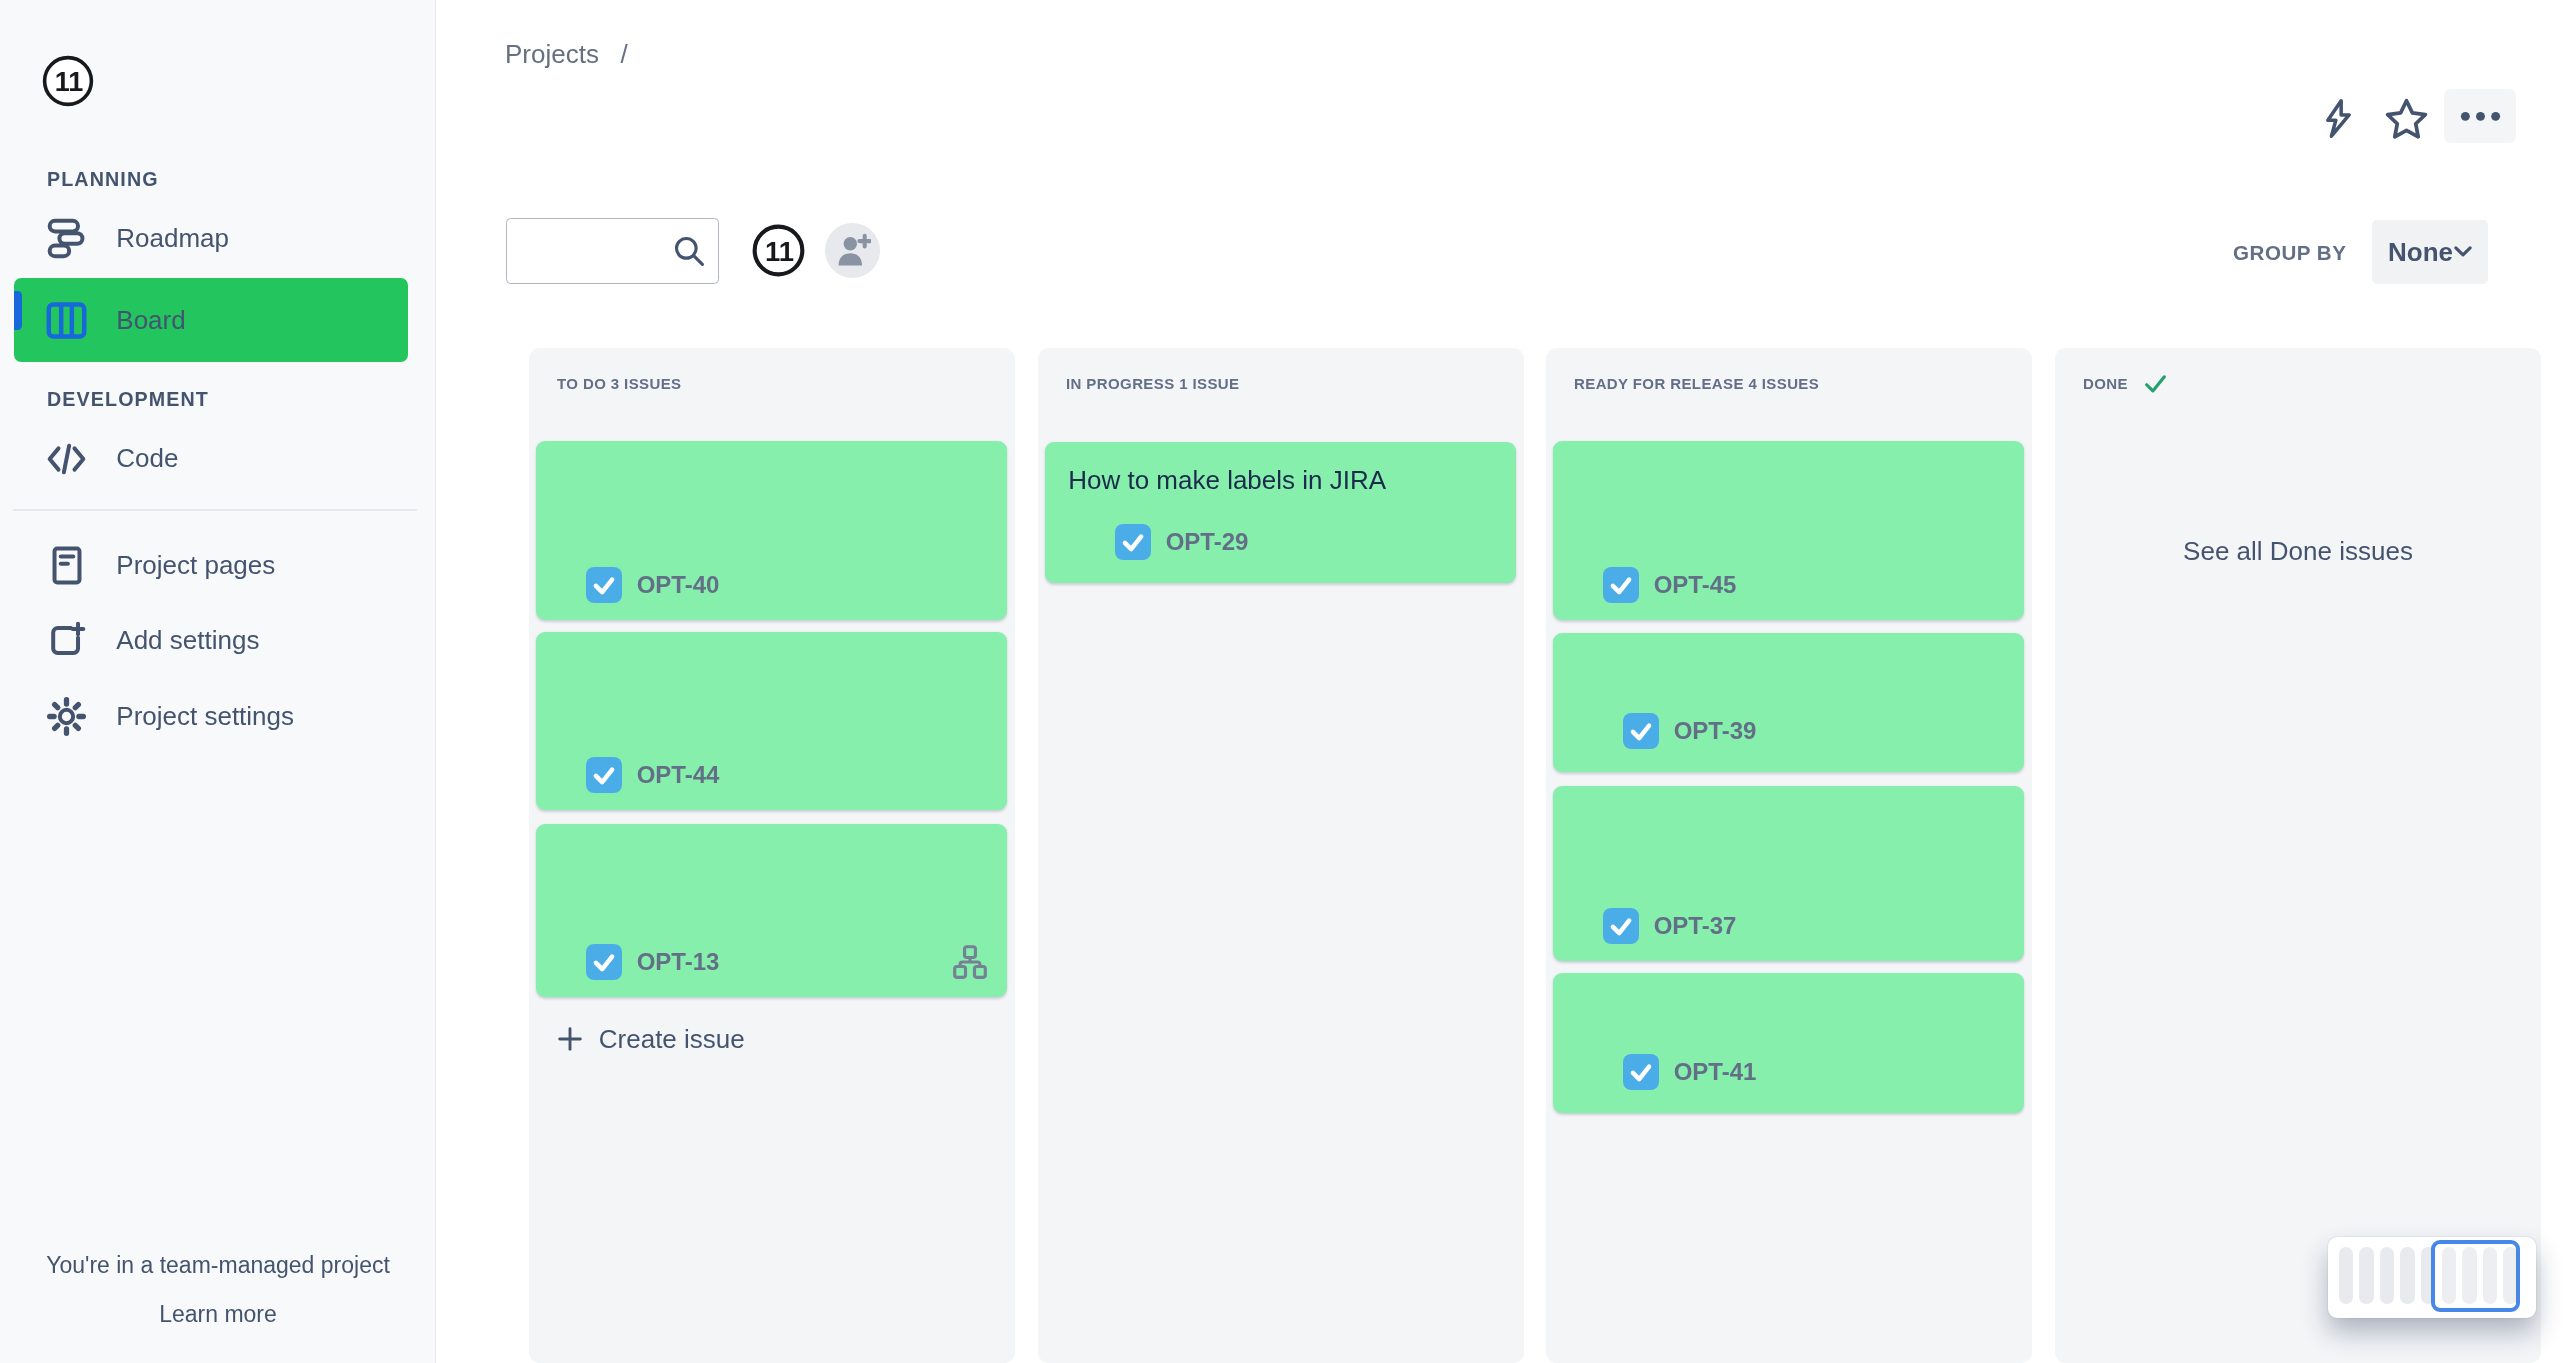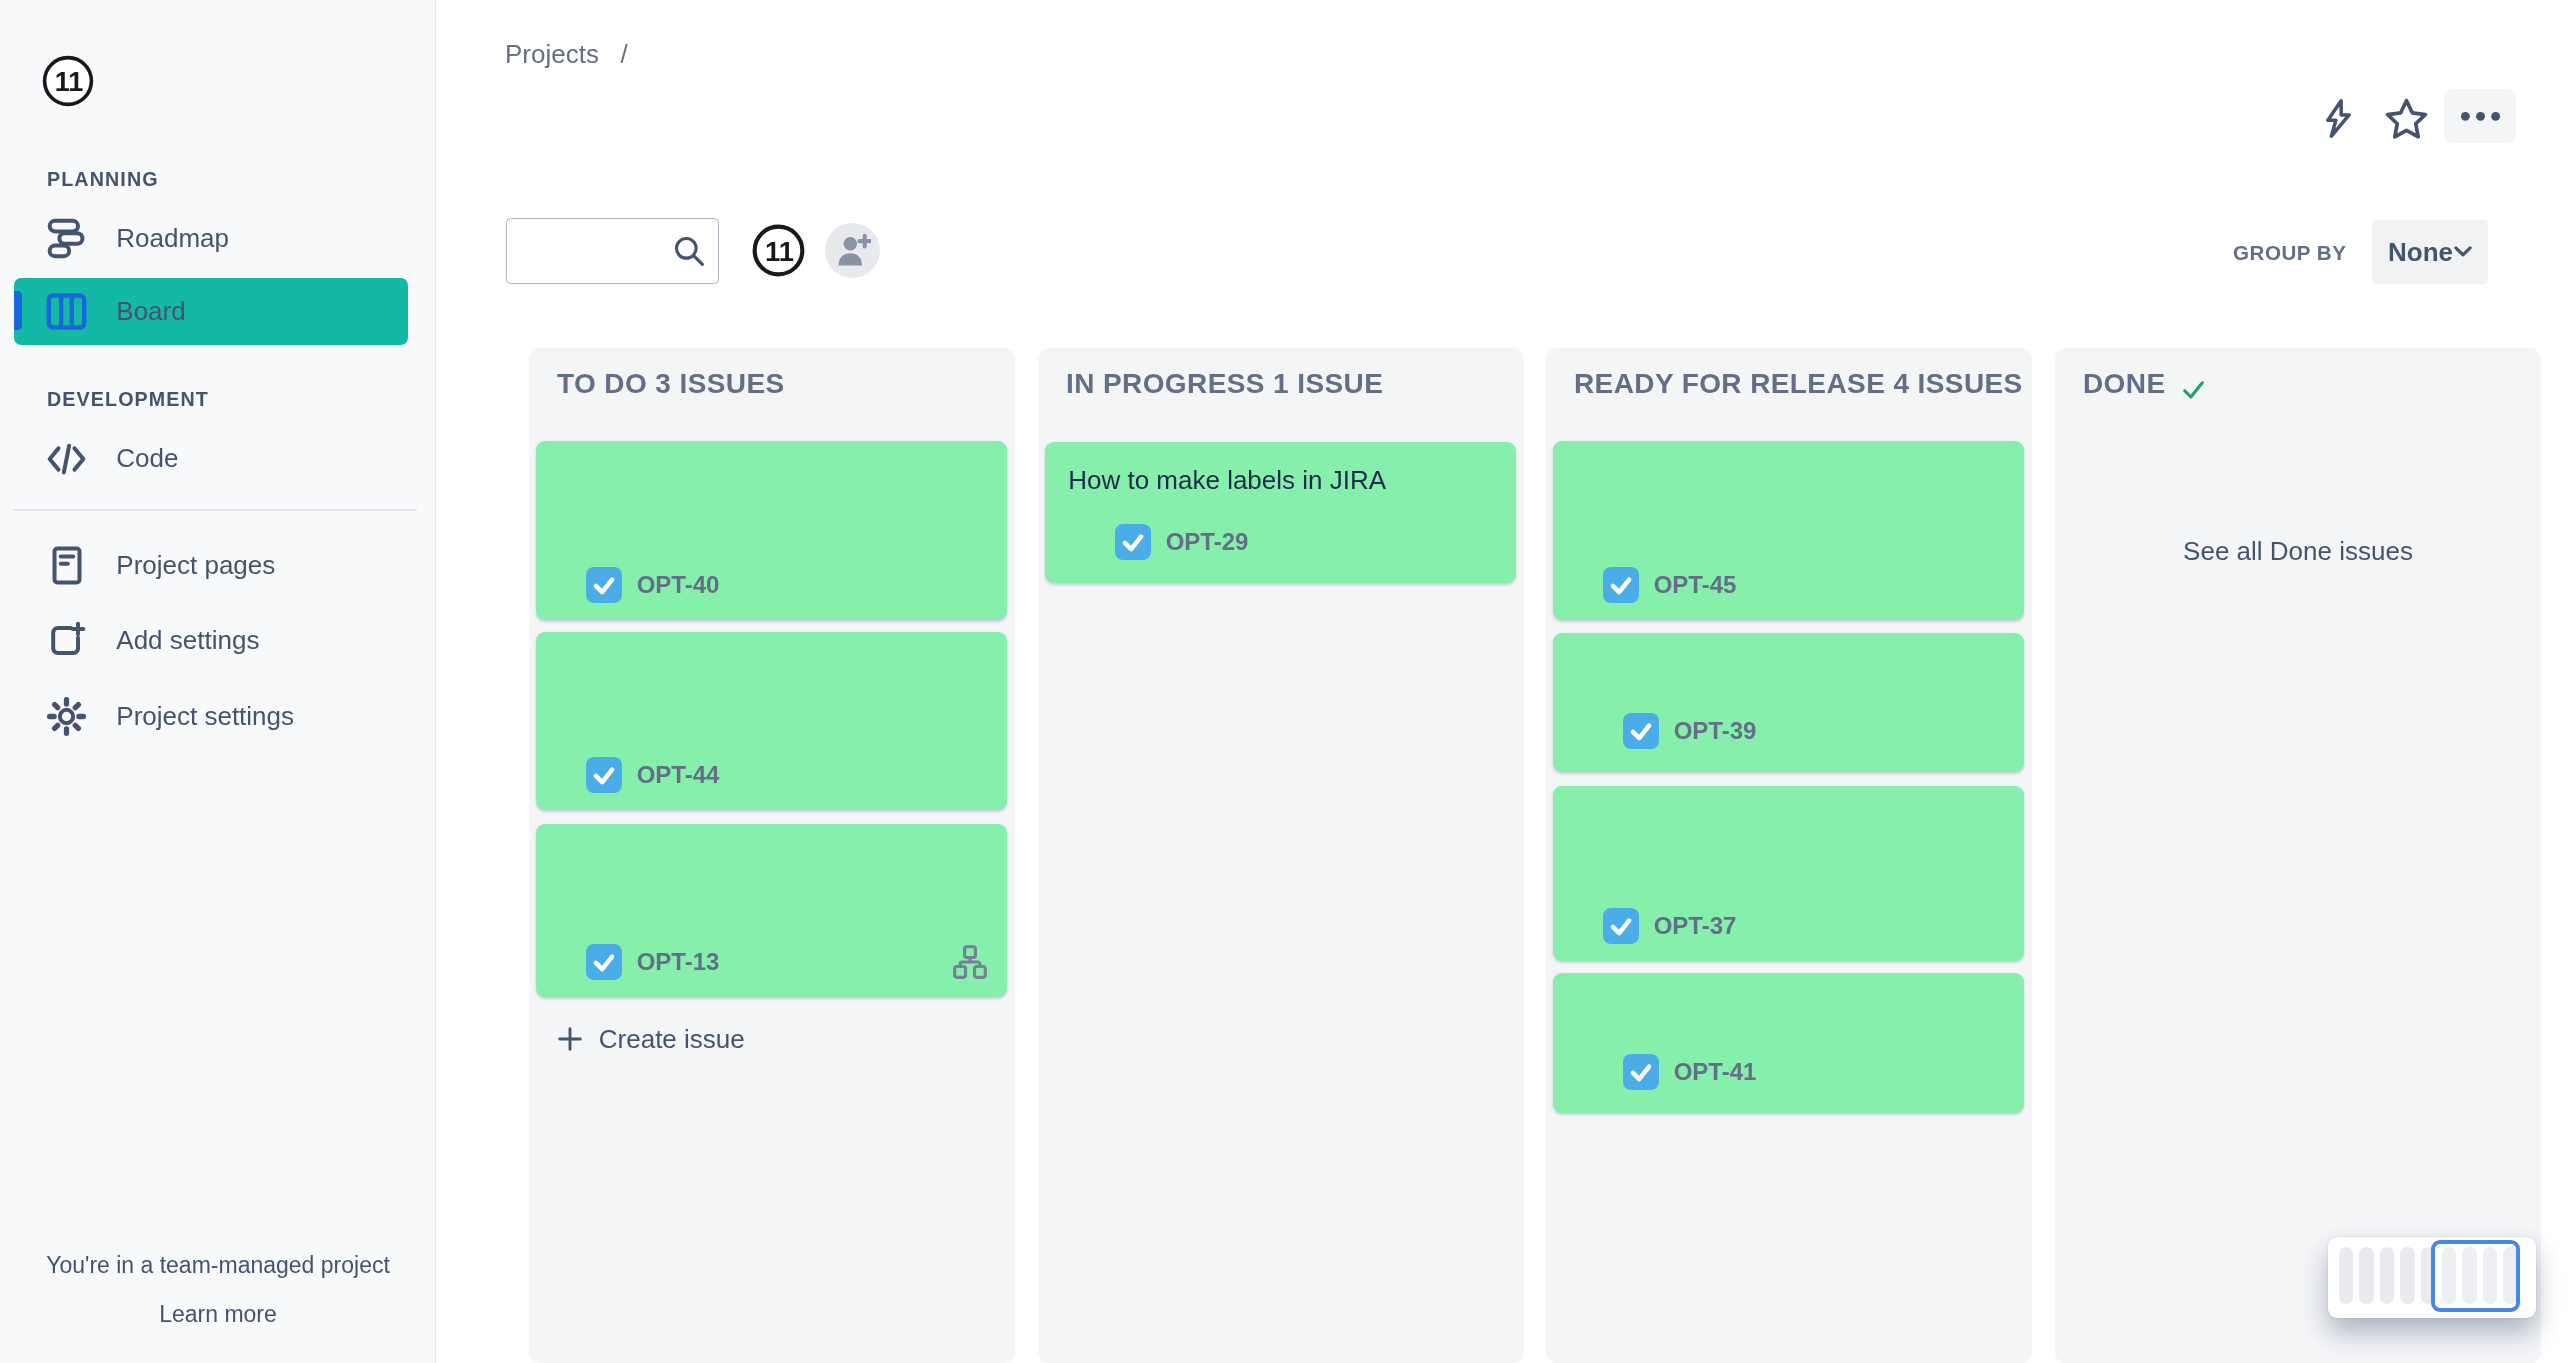--- a/index.html
+++ b/index.html
@@ -20,21 +20,21 @@
   .section-title {
     position:absolute; left:47px; font-size:19.7px; font-weight:700;
     letter-spacing:1.1px; color:#44546F;
   }
   .nav-item {
     position:absolute; left:14.3px; width:394px; height:55px;
     border-radius:7.2px; display:flex; align-items:center; cursor:pointer;
   }
   .nav-item .nav-icon { width:41px; margin-left:32px; display:flex; justify-content:center; align-items:center; }
   .nav-item .nav-label { margin-left:29px; font-size:26px; color:#44546F; }
-  .nav-item.active { background:#14b8a6; height:67px; }
+  .nav-item.active { background:#22c55e; height:84px; }
   .active-bar {
     position:absolute; left:0; top:13.4px; width:8px; height:39px;
     border-radius:0 4.5px 4.5px 0; background:#1868DB;
   }
   .divider { position:absolute; left:12.5px; top:509px; width:404px; height:1.8px; background:#E6E8EC; }
   .sidebar-footer-msg, .sidebar-footer-link {
     position:absolute; left:0; width:436px; text-align:center;
     font-size:23px; color:#44546F;
   }
   .sidebar-footer-msg { top:1252px; }
@@ -83,22 +83,22 @@
   }
 
   
   .column {
     position:absolute; top:348px; width:486px; height:1015px;
     background:#F4F5F7; border-radius:10.7px;
   }
   .col-0 { left:529px; } .col-1 { left:1038px; } .col-2 { left:1546px; } .col-3 { left:2055px; }
   .column-header {
     position:absolute; left:28px; top:19.7px; height:32px;
-    display:flex; align-items:flex-end; gap:16px;
-    font-size:28px; font-weight:600; color:#636F87; letter-spacing:0.4px;
+    display:flex; align-items:center; gap:16px;
+    font-size:15px; font-weight:600; color:#636F87; letter-spacing:0.4px;
   }
   .card {
     position:absolute; left:7.2px; width:471px; background:#86efac; border-radius:9px;
     box-shadow:0 1.8px 2.7px rgba(9,30,66,0.18); cursor:pointer;
   }
   .key-row {
     position:absolute; left:21.5px; right:19.7px;
     display:flex; align-items:center; gap:15px;
   }
   .card.tall  .key-row { bottom:17px;padding-left:28px; }

